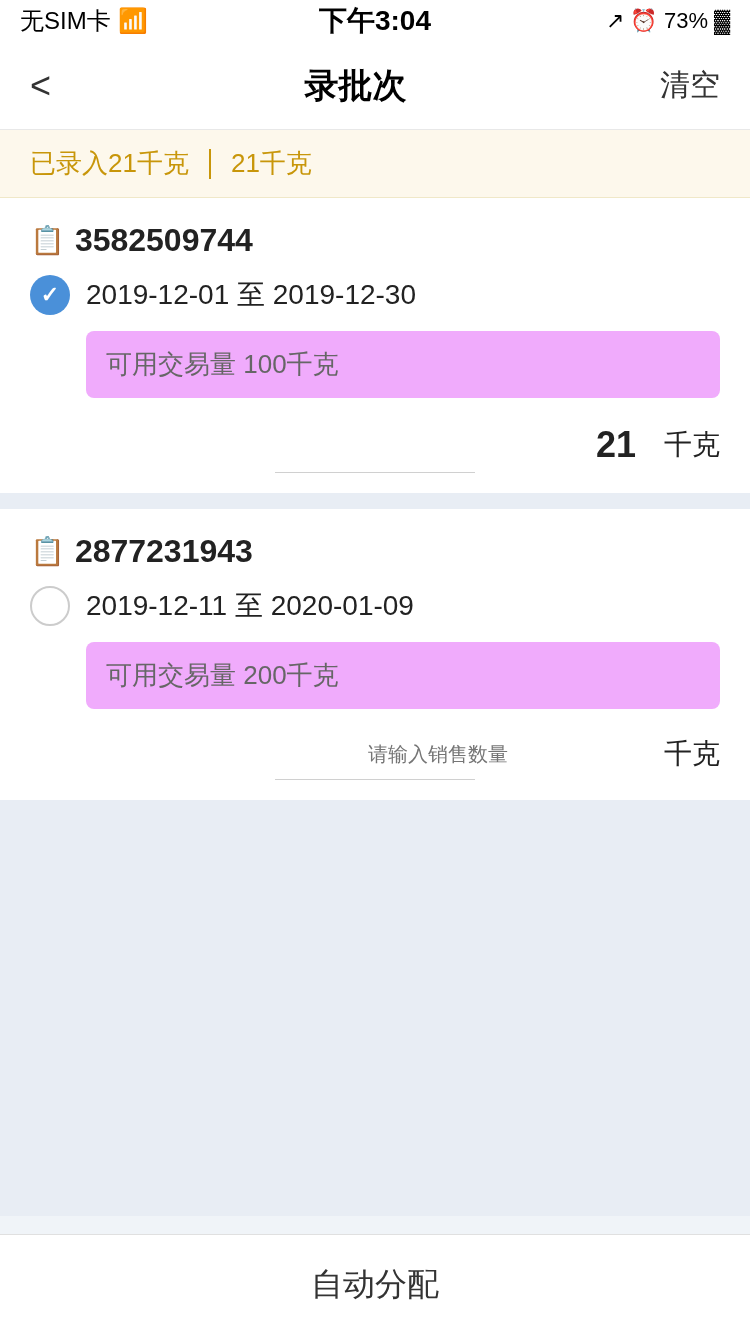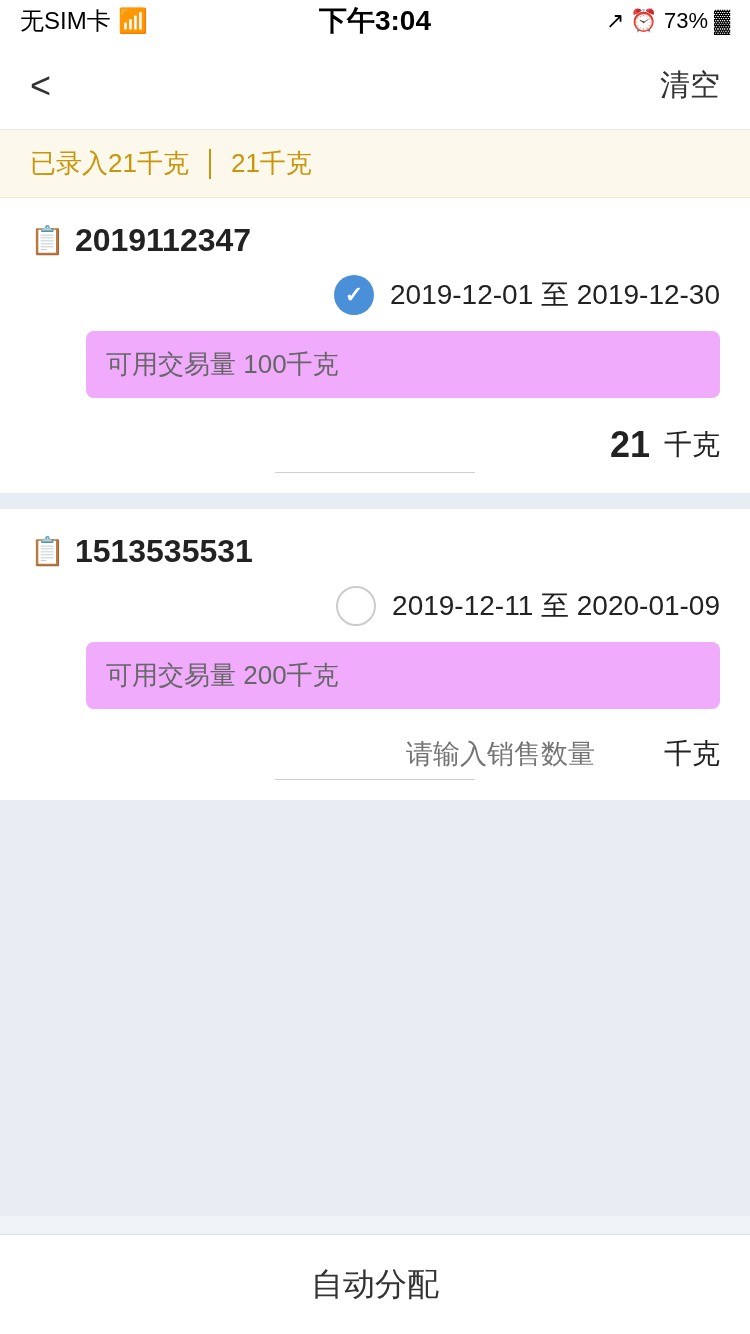--- a/index.html
+++ b/index.html
@@ -116,21 +116,20 @@
       font-size: 32px;
       font-weight: 600;
       color: #222;
     }
 
     .batch-date-row {
       display: flex;
       align-items: center;
       gap: 16px;
       margin-bottom: 16px;
-      justify-content: flex-end;
     }
     .radio-btn {
       width: 40px;
       height: 40px;
       border-radius: 50%;
       border: 2px solid #ccc;
       background: #fff;
       display: flex;
       align-items: center;
       justify-content: center;
@@ -160,21 +159,21 @@
     }
     .batch-qty-text {
       font-size: 26px;
       color: #666;
     }
 
     .batch-amount-row {
       display: flex;
       justify-content: flex-end;
       align-items: center;
-      gap: 14px;
+      gap: 28px;
       padding: 10px 0 0 0;
     }
     .batch-amount-value {
       font-size: 36px;
       font-weight: 600;
       color: #222;
     }
     .batch-amount-unit {
       font-size: 28px;
       color: #222;
@@ -193,23 +192,23 @@
       display: flex;
       justify-content: flex-end;
       align-items: center;
       gap: 16px;
       padding: 10px 0 0 0;
     }
     .qty-input {
       background: transparent;
       border: none;
       outline: none;
-      font-size: 27px;
+      font-size: 20px;
       color: #c2410c;
-      text-align: center;
+      text-align: left;
       width: 280px;
     }
     .input-unit {
       font-size: 28px;
       color: #222;
     }
 
     
     .item-separator {
       width: 750px;
@@ -268,54 +267,55 @@
   <div class="status-right">
     <span>↗</span>
     <span>⏰</span>
     <span>73%</span>
     <span>▓</span>
   </div>
 </div>
 
 <div class="nav-bar">
   <span class="nav-back">&lt;</span>
+  <span class="nav-title">录批次</span>
   <span class="nav-clear">清空</span>
 </div>
 
 <div class="info-banner">
   <span class="info-text">已录入21千克</span>
   <div class="info-divider"></div>
   <span class="info-text">21千克</span>
 </div>
 
 <div class="batch-item">
   <div class="batch-header">
     <span class="batch-icon">📋</span>
-    <span class="batch-number">2019112347</span>
+    <span class="batch-number">3582509744</span>
   </div>
   <div class="batch-date-row">
     <div class="radio-btn selected"></div>
     <span class="batch-date">2019-12-01 至 2019-12-30</span>
   </div>
   <div class="batch-qty-box">
     <span class="batch-qty-text">可用交易量 100千克</span>
   </div>
   <div class="batch-amount-row">
     <span class="batch-amount-value">21</span>
     <span class="batch-amount-unit">千克</span>
   </div>
   <span class="divider-line"></span>
 </div>
 
 <div class="item-separator"></div>
 
 <div class="batch-item">
   <div class="batch-header">
     <span class="batch-icon">📋</span>
-    <span class="batch-number">1513535531</span>
+    <span class="batch-number">2877231943</span>
   </div>
   <div class="batch-date-row">
     <div class="radio-btn"></div>
     <span class="batch-date">2019-12-11 至 2020-01-09</span>
   </div>
   <div class="batch-qty-box">
     <span class="batch-qty-text">可用交易量 200千克</span>
   </div>
   <div class="input-row">
     <input class="qty-input" type="number" placeholder="请输入销售数量" style="">

